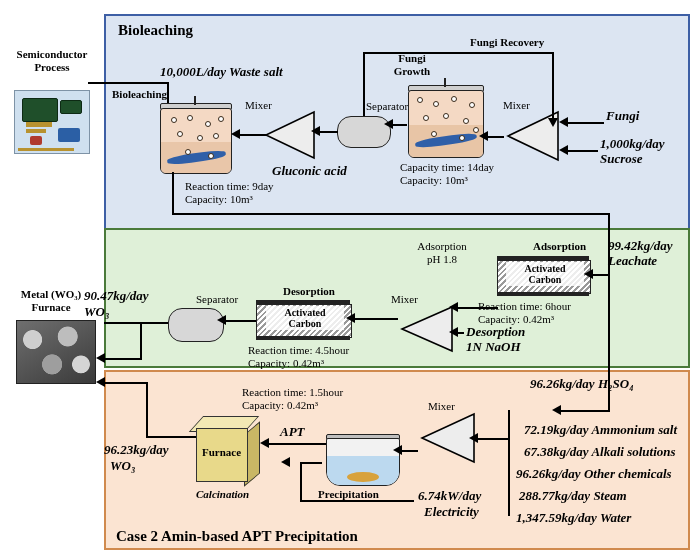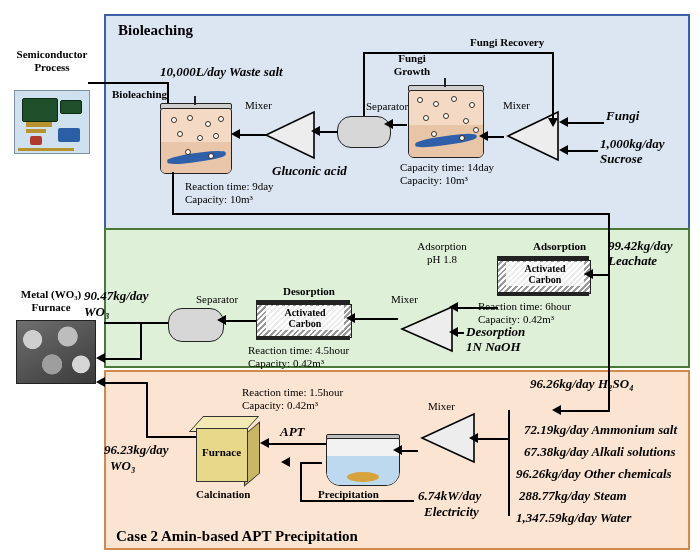--- a/index.html
+++ b/index.html
@@ -285,21 +285,21 @@
   <div class="lbl bi big" style="left:280px;top:424px;">APT</div>
   <div class="ln lnh" style="left:268px;top:443px;width:58px;"></div>
   <div class="arrow ar-left" style="left:260px;top:438px;"></div>
 
   <div>
     <div class="cube-top" style="left:196px;top:416px;width:54px;height:14px;transform:skewX(-42deg);"></div>
     <div class="cube-side" style="left:244px;top:428px;width:14px;height:50px;transform:skewY(-40deg);"></div>
     <div class="cube-face" style="left:196px;top:428px;width:50px;height:52px;"></div>
   </div>
   <div class="lbl b" style="left:202px;top:446px;">Furnace</div>
-  <div class="lbl b" style="left:196px;top:488px;">Calcination</div>
+  <div class="lbl b" style="left:196px;top:488px;font-style:italic;">Calcination</div>
 
   <div class="lbl bi big" style="left:104px;top:442px;">96.23kg/day</div>
   <div class="lbl bi big" style="left:110px;top:458px;">WO₃</div>
   <div class="ln lnh" style="left:146px;top:436px;width:50px;"></div>
   <div class="ln lnv" style="left:146px;top:382px;height:55px;"></div>
   <div class="ln lnh" style="left:104px;top:382px;width:44px;"></div>
   <div class="arrow ar-left" style="left:96px;top:377px;"></div>
 
 </div>
 

